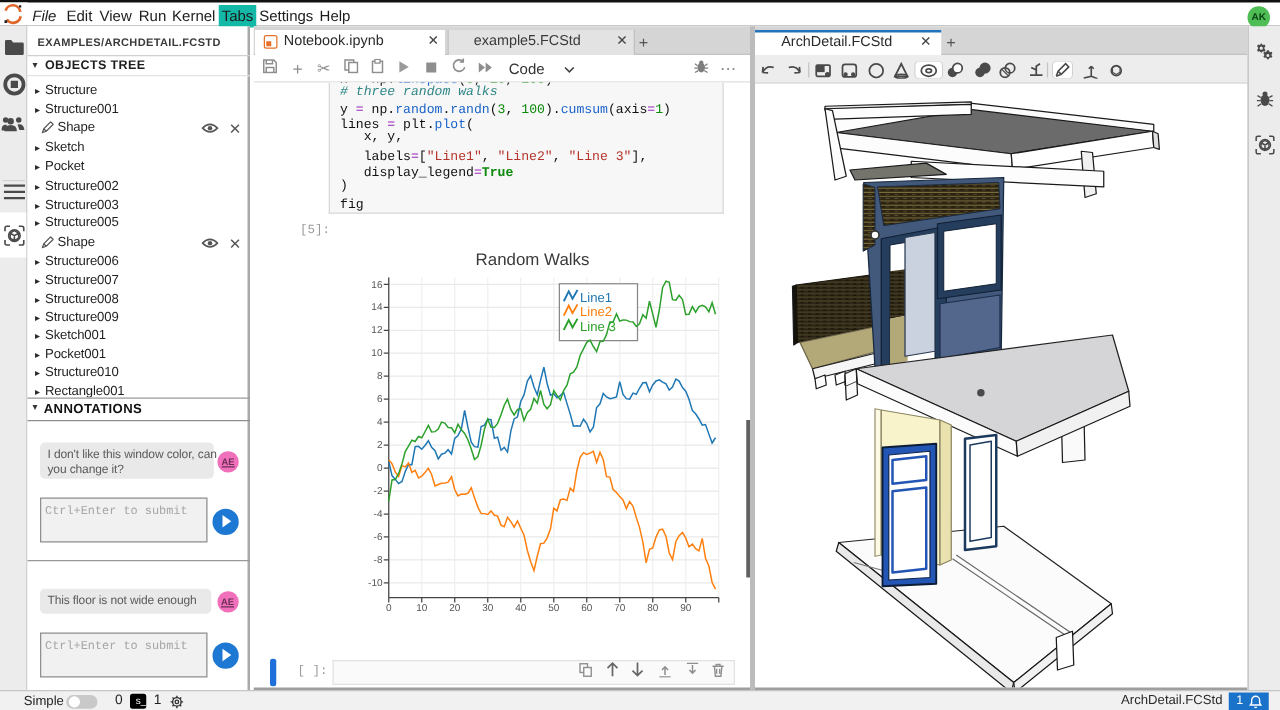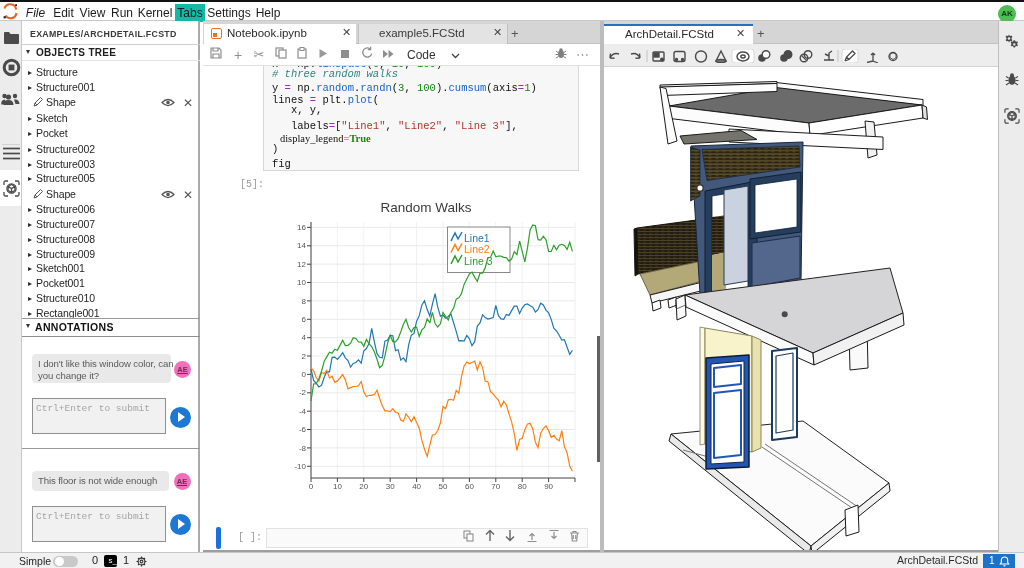--- a/index.html
+++ b/index.html
@@ -270,21 +270,21 @@
           </svg></div>
 <div class="ticon" style="left:371px;width:18px;font-size:13px;letter-spacing:1px;">⋯</div>
 </div>
 <div id="cell">
 <div class="cl" style="top:-8px;">x <span class="c-pur">=</span> np.<span class="c-blu">linspace</span>(<span class="c-grn">0</span>, <span class="c-grn">10</span>, <span class="c-grn">100</span>)</div>
 <div class="cl" style="top:2px;"><span class="c-com"># three random walks</span></div>
 <div class="cl" style="top:15.6px;">y <span class="c-pur">=</span> np.<span class="c-blu">random</span>.<span class="c-blu">randn</span>(<span class="c-grn">3</span>, <span class="c-grn">100</span>).<span class="c-blu">cumsum</span>(axis<span class="c-pur">=</span><span class="c-grn">1</span>)</div>
 <div class="cl" style="top:27.6px;">lines <span class="c-pur">=</span> plt.<span class="c-blu">plot</span>(</div>
 <div class="cl" style="top:26px;margin-top:12px;">   x, y,</div>
 <div class="cl" style="top:54px;">   labels<span class="c-pur">=</span>[<span class="c-str">"Line1"</span>, <span class="c-str">"Line2"</span>, <span class="c-str">"Line 3"</span>],</div>
-<div class="cl" style="top:66.6px;font-family:Liberation Serif, serif;">   display_legend<span class="c-pur">=</span><span class="c-grn c-bold">True</span></div>
+<div class="cl" style="top:66.6px;">   display_legend<span class="c-pur">=</span><span class="c-grn c-bold">True</span></div>
 <div class="cl" style="top:77px;">)</div>
 <div class="cl" style="top:92px;">fig</div>
 </div>
 <div class="abs" style="left:37px;top:158px;font-family:'Liberation Mono',monospace;font-size:10px;color:#9a9a9a;">[5]:</div>
 <svg class="abs" style="left:80px;top:173px;" width="310" height="310" viewBox="283 194 310 310" font-family="Liberation Sans, sans-serif">
 <text x="426" y="212" text-anchor="middle" font-size="13.5" fill="#3a3a3a">Random Walks</text>
 <line x1="311.0" y1="222" x2="311.0" y2="478" stroke="#f0f0f0" stroke-width="1"></line>
         <line x1="337.4" y1="222" x2="337.4" y2="478" stroke="#f0f0f0" stroke-width="1"></line>
         <line x1="363.8" y1="222" x2="363.8" y2="478" stroke="#f0f0f0" stroke-width="1"></line>
         <line x1="390.2" y1="222" x2="390.2" y2="478" stroke="#f0f0f0" stroke-width="1"></line>

